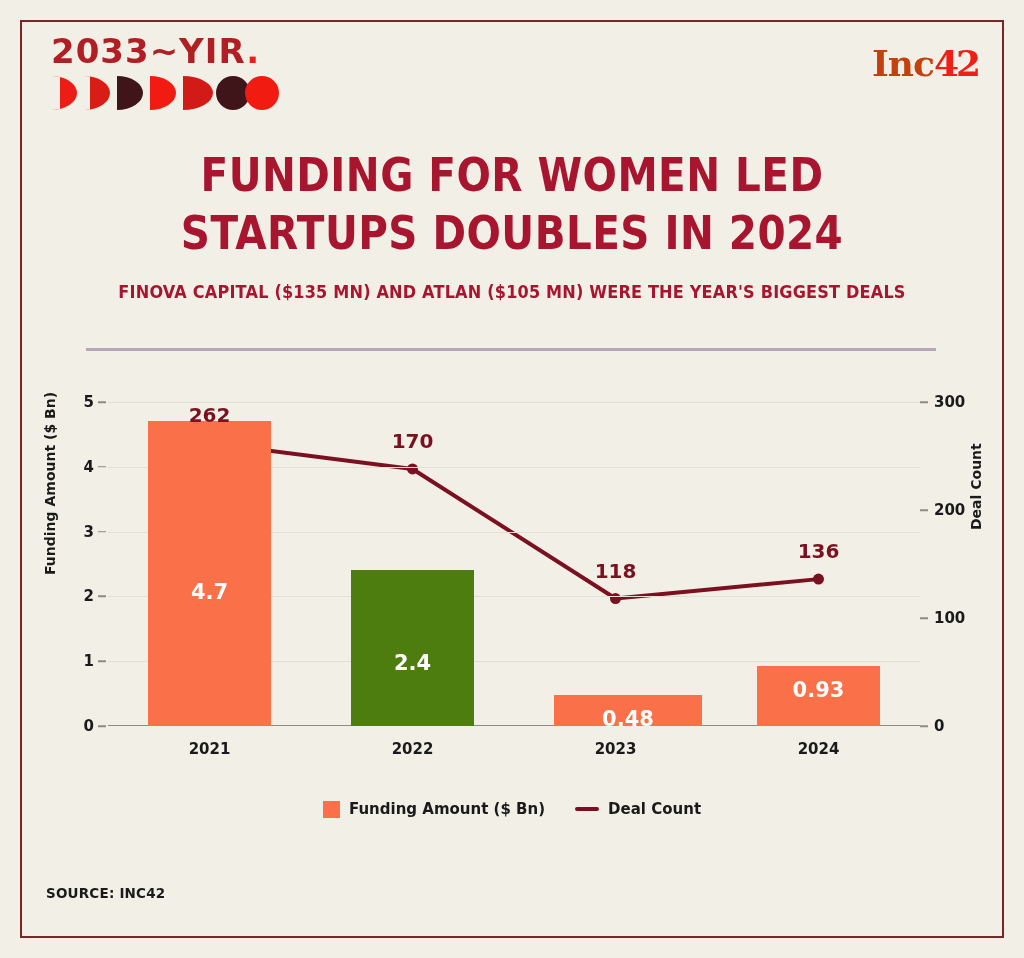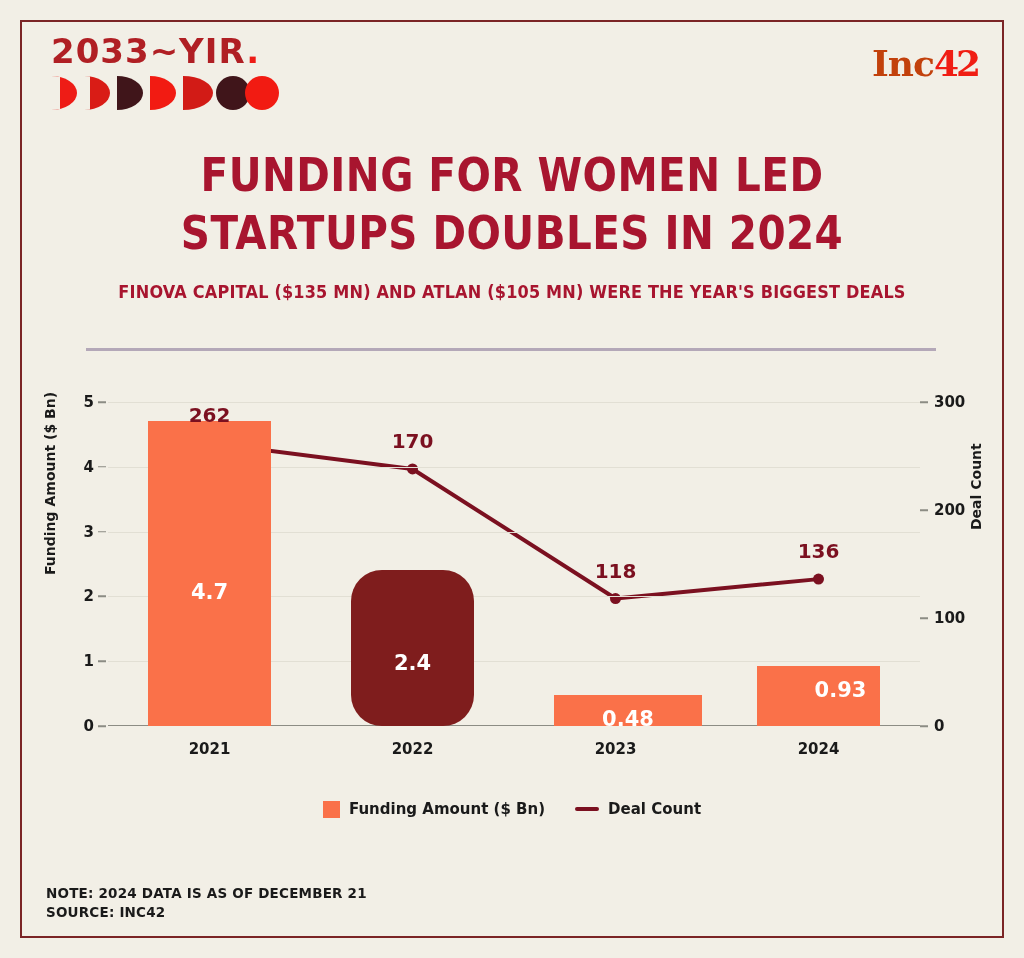--- a/index.html
+++ b/index.html
@@ -291,30 +291,30 @@
         <div class="tick-mark right" style="top: 216px;"></div>
         <div class="ytick-r" style="top: 216px;">100</div>
         <div class="tick-mark right" style="top: 108px;"></div>
         <div class="ytick-r" style="top: 108px;">200</div>
         <div class="tick-mark right" style="top: 0px;"></div>
         <div class="ytick-r" style="top: 0px;">300</div>
         <div class="bar" style="left: 40px; width: 123px; height: 304.56px; background: rgb(250, 113, 73);">
           <div class="bar-value" style="top: 158.371px;">4.7</div>
         </div>
         <div class="xlabel" style="left: 101.5px;">2021</div>
-        <div class="bar" style="left: 243px; width: 123px; height: 155.52px; background: #7f1d1d; border-radius: 31px;">
+        <div class="bar" style="left: 243px; width: 123px; height: 155.52px; background: #4d7c0f;">
           <div class="bar-value" style="top: 80.8704px;">2.4</div>
         </div>
         <div class="xlabel" style="left: 304.5px;">2022</div>
         <div class="bar" style="left: 446px; width: 148px; height: 31.104px; background: rgb(250, 113, 73);">
           <div class="bar-value" style="top: 12px;">0.48</div>
         </div>
         <div class="xlabel" style="left: 507.5px;">2023</div>
         <div class="bar" style="left: 649px; width: 123px; height: 60.264px; background: rgb(250, 113, 73);">
-          <div class="bar-value" style="top: 12px; margin-left: 22px;">0.93</div>
+          <div class="bar-value" style="top: 12px;">0.93</div>
         </div>
         <div class="xlabel" style="left: 710.5px;">2024</div>
         <div class="line-label" style="left: 101.5px; top: 25.04px;">262</div>
         <div class="line-label" style="left: 304.5px; top: 50.96px;">170</div>
         <div class="line-label" style="left: 507.5px; top: 180.56px;">118</div>
         <div class="line-label" style="left: 710.5px; top: 161.12px;">136</div>
       </div>
   </div>
 
   <div class="legend" id="legend">
@@ -322,17 +322,16 @@
         <div class="legend-swatch" style="background: rgb(250, 113, 73);"></div>
         <span class="legend-text">Funding Amount ($ Bn)</span>
       </div>
       <div class="legend-item">
         <div class="legend-line" style="background: rgb(123, 16, 32);"></div>
         <span class="legend-text">Deal Count</span>
       </div>
     </div>
 
   <div class="footer">
-    <div>NOTE: 2024 DATA IS AS OF DECEMBER 21</div>
     <div>SOURCE: INC42</div>
   </div>
 
 </div>
 
 </body></html>

